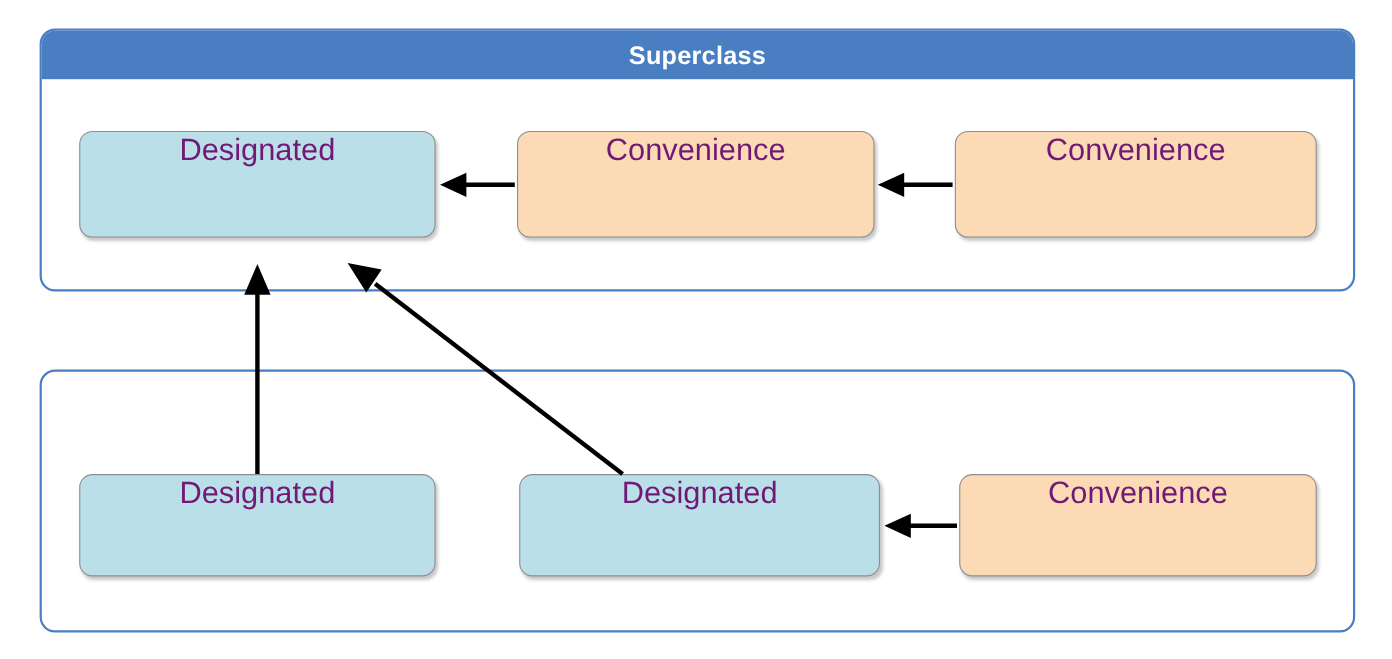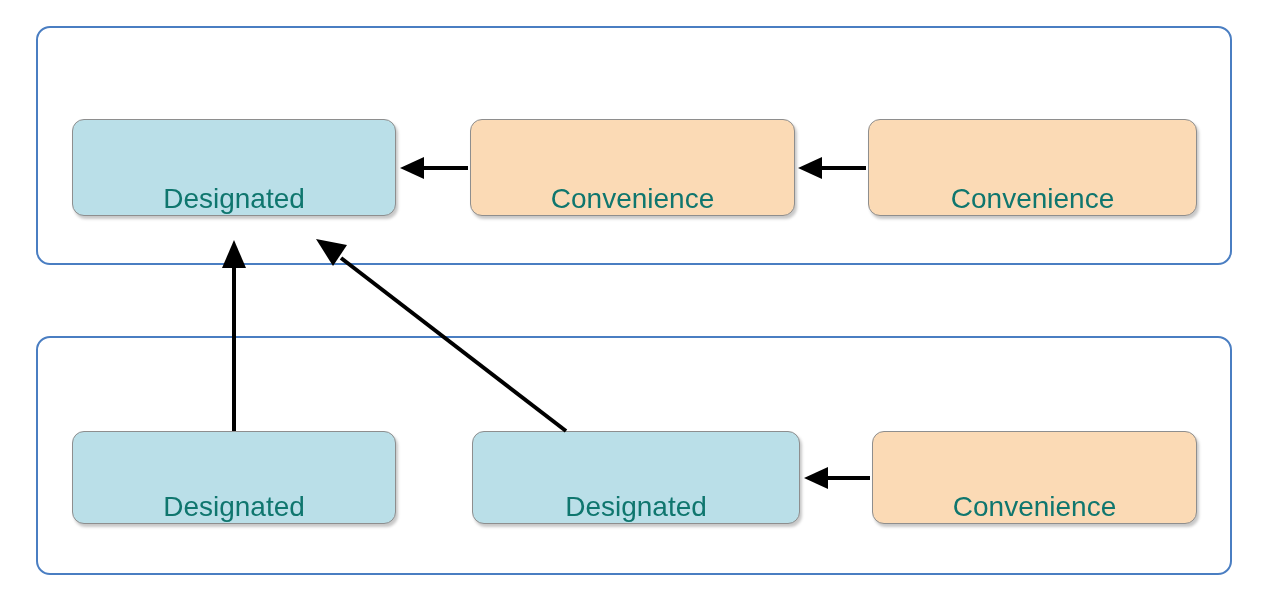--- a/index.html
+++ b/index.html
@@ -56,24 +56,24 @@
   #group-subclass  .group-header { height: 54px; }
   #group-subclass  .group-body   { top: 54px; }
 
   
   .node {
     position: absolute;
     box-sizing: border-box;
     border: 1.5px solid #8e8e8e;
     border-radius: 12px;
     display: flex;
-    align-items: flex-end;
+    align-items: flex-start;
     justify-content: center;
     font-size: 28px;
-    color: #0f766e;
+    color: #701a75;
     box-shadow: 2px 3px 3px rgba(0,0,0,0.22);
   }
   .node.designated  { background: #badfe8; }
   .node.convenience { background: #fbdab5; }
 
   
   #node-sup-designated   { left: 72px;  top: 119px; width: 324px; height: 97px; }
   #node-sup-convenience-1{ left: 470px; top: 119px; width: 325px; height: 97px; }
   #node-sup-convenience-2{ left: 868px; top: 119px; width: 329px; height: 97px; }
 
@@ -90,20 +90,23 @@
     height: 599px;
     pointer-events: none;
   }
 </style>
 </head>
 <body>
 
 <div id="canvas">
 
   <div class="group" id="group-superclass">
+    <div class="group-header">
+      <span>Superclass</span>
+    </div>
     <div class="group-body"></div>
   </div>
 
   <div class="node designated" id="node-sup-designated">
     <span>Designated</span>
   </div>
 
   <div class="node convenience" id="node-sup-convenience-1">
     <span>Convenience</span>
   </div>

